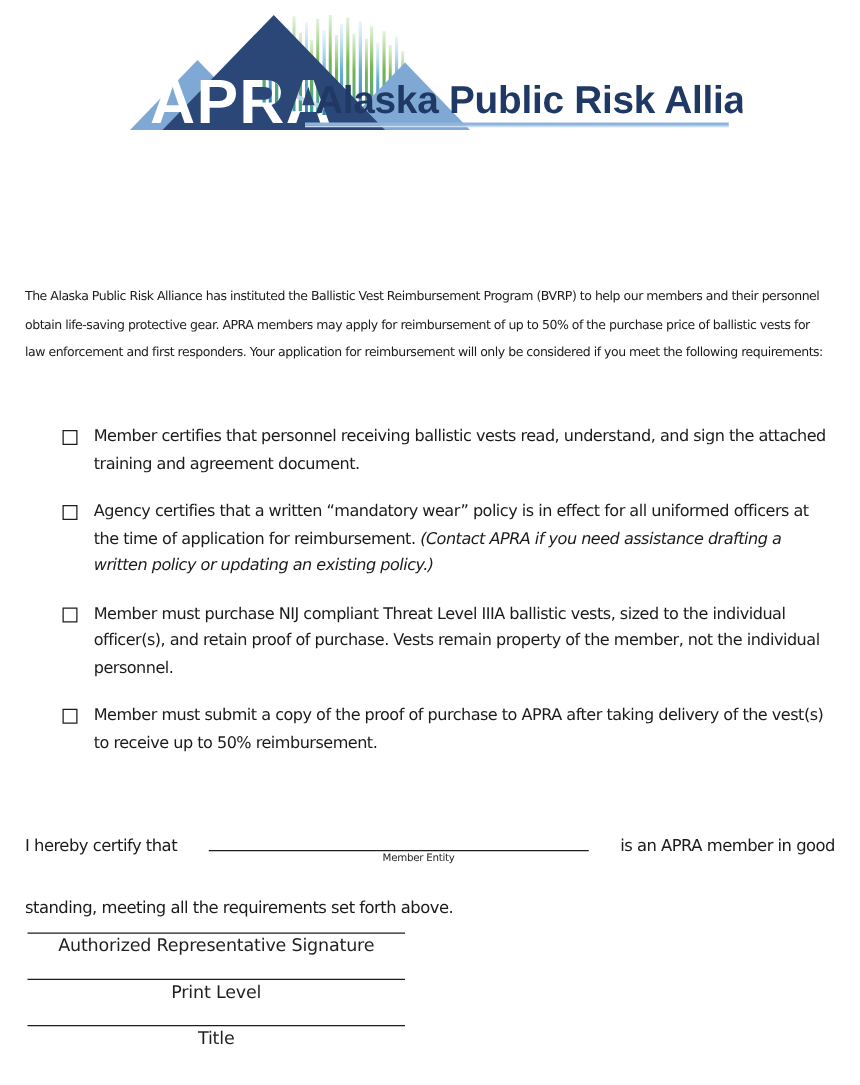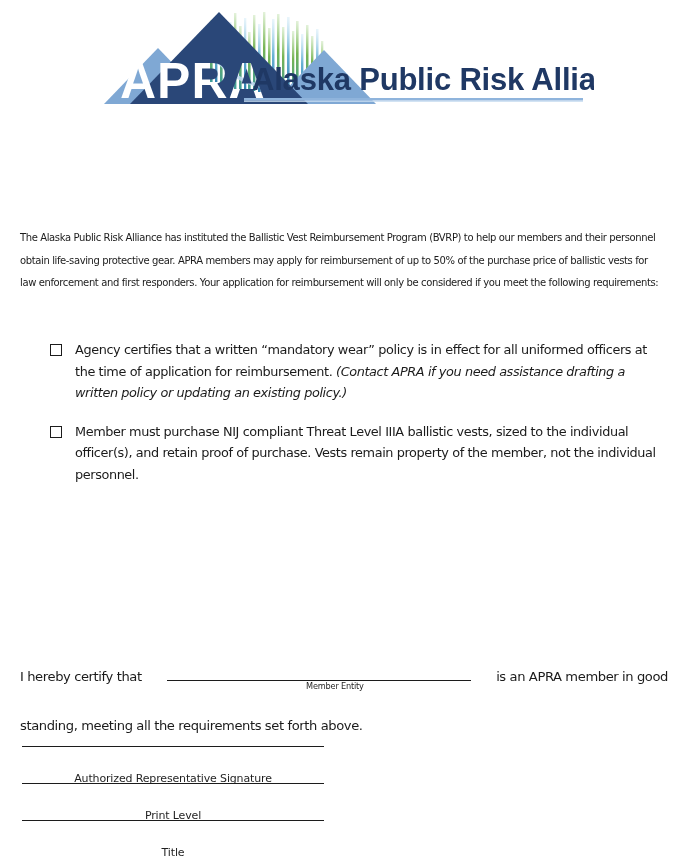--- a/index.html
+++ b/index.html
@@ -157,26 +157,25 @@
   .sig-group { position: relative; height: 37px; }
   .sig-rule {
     width: 302px;
     height: 0;
     border-top: 1.7px solid #1c1c1c;
   }
   .sig-label {
     width: 302px;
     text-align: center;
     font-family: "DejaVu Sans", sans-serif;
-    font-size: 11px;
+    font-size: 14px;
     line-height: 14px;
     padding-top: 3px;
     color: #1f1f1f;
     letter-spacing: -0.15px;
-    margin-top: 22px;
   }
 </style>
 </head>
 <body>
 
 <div class="page">
 
   <div class="logo-band">
     <div class="logo-wrap">
       <svg class="logo-svg" width="490" height="108" viewBox="0 0 490 108" xmlns="http://www.w3.org/2000/svg">
@@ -245,32 +244,40 @@
         <rect x="140" y="92.6" width="339" height="1.2" fill="#C7DCF0"></rect>
       </svg>
     </div>
   </div>
 
 
   <div class="intro">The Alaska Public Risk Alliance has instituted the Ballistic Vest Reimbursement Program (BVRP) to help our members and their personnel obtain life-saving protective gear. APRA members may apply for reimbursement of up to 50% of the purchase price of ballistic vests for law enforcement and first responders. Your application for reimbursement will only be considered if you meet the following requirements:</div>
 
   <div class="req-list">
 
+    <div class="req-item">
+      <span class="cbox"></span>
+      <span class="req-text"><span>Member certifies that personnel receiving ballistic vests read, understand, and sign the attached training and agreement document.</span><i></i></span>
+    </div>
 
 
     <div class="req-item">
       <span class="cbox"></span>
       <span class="req-text"><span>Agency certifies that a written “mandatory wear” policy is in effect for all uniformed officers at the time of application for reimbursement. </span><i>(Contact APRA if you need assistance drafting a written policy or updating an existing policy.)</i></span>
     </div>
 
     <div class="req-item">
       <span class="cbox"></span>
       <span class="req-text"><span>Member must purchase NIJ compliant Threat Level IIIA ballistic vests, sized to the individual officer(s), and retain proof of purchase. Vests remain property of the member, not the individual personnel.</span><i></i></span>
     </div>
 
+    <div class="req-item">
+      <span class="cbox"></span>
+      <span class="req-text"><span>Member must submit a copy of the proof of purchase to APRA after taking delivery of the vest(s) to receive up to 50% reimbursement.</span><i></i></span>
+    </div>
 
   </div>
 
   <div class="certify">
     <div class="certify-row1">
       <span>I hereby certify that</span>
       <span class="fill-line">
         <span></span>
         <span class="fill-caption">Member Entity</span>
       </span>

